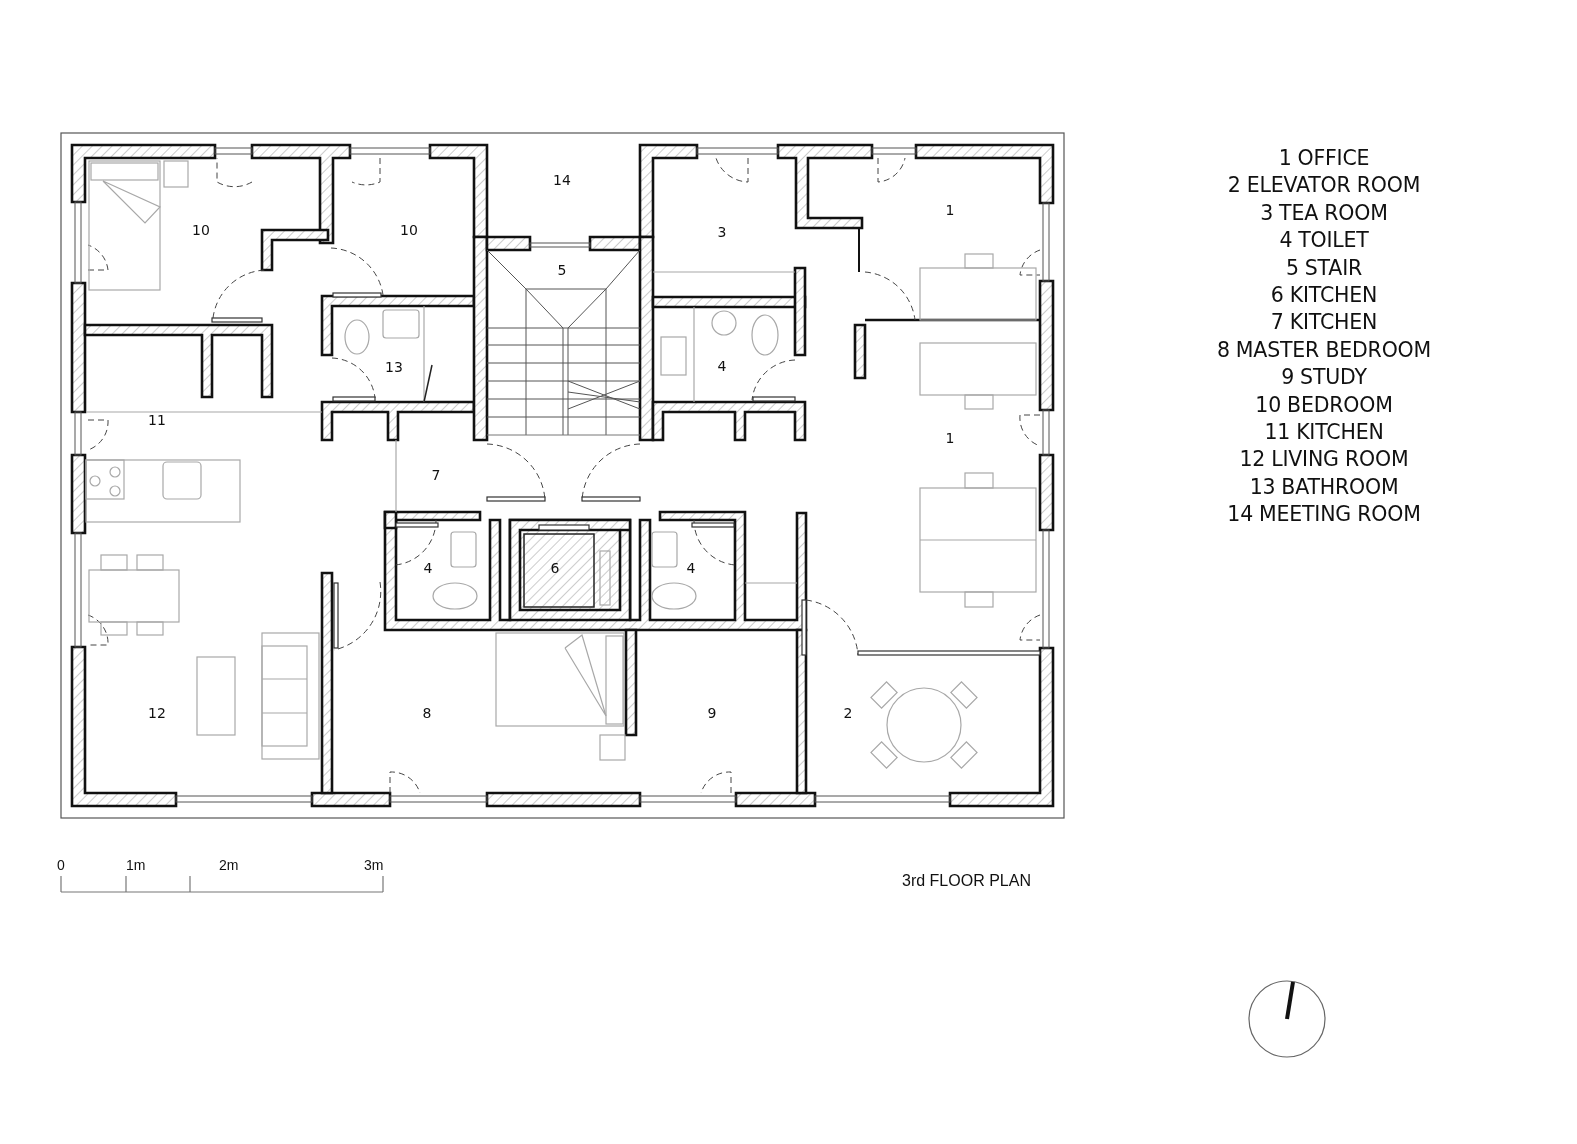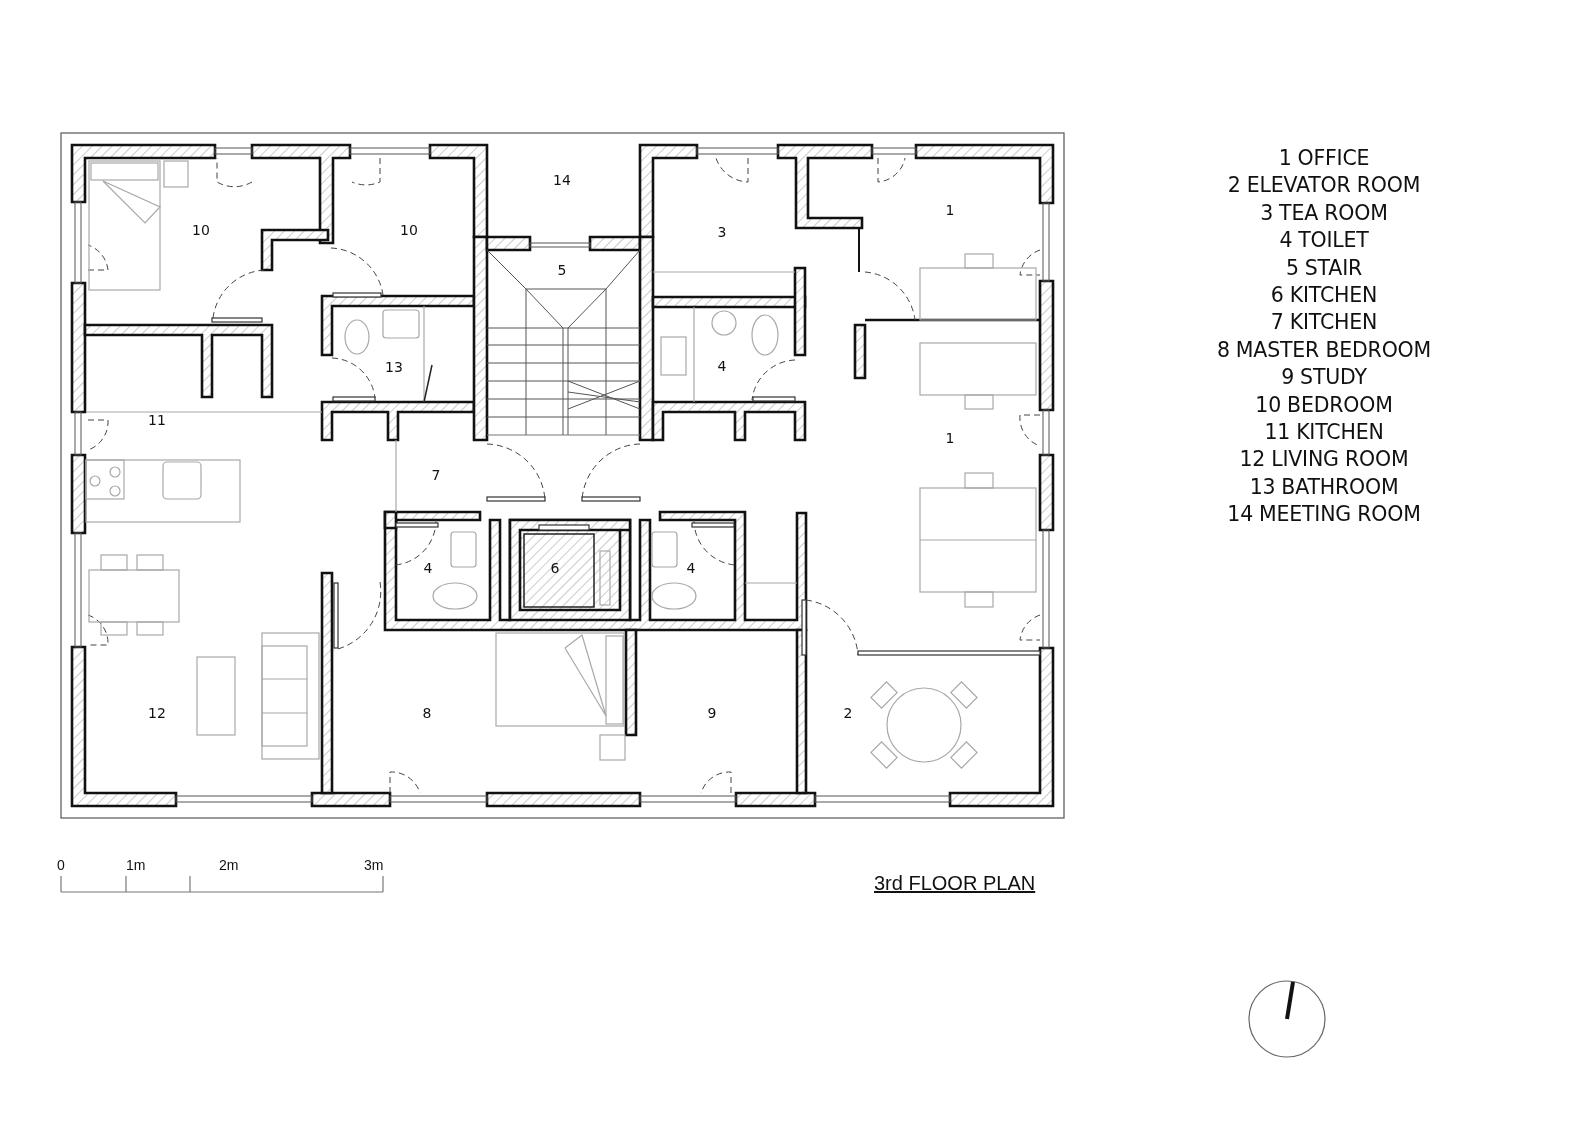--- a/index.html
+++ b/index.html
@@ -1,21 +1,21 @@
 <!DOCTYPE html>
 <html><head>
 <meta charset="utf-8">
 <style>
   html, body { margin: 0; padding: 0; background: #ffffff; }
   body { width: 1577px; height: 1144px; position: relative; overflow: hidden; font-family: "DejaVu Sans", sans-serif; }
   #plan-svg { position: absolute; left: 0; top: 0; }
   .legend { position: absolute; left: 1217px; top: 145px; font-family: "DejaVu Sans", sans-serif; font-size: 20.5px; color: #111; line-height: 27.4px; letter-spacing: -0.2px; }
   .legend-item { white-space: nowrap; text-align: center; }
   .legend-item .num { margin-right: 6px; }
-  .plan-title { position: absolute; left: 874px; top: 872px; font-family: "Liberation Sans", sans-serif; font-size: 20px; color: #111; text-decoration: underline; }
+  .plan-title { position: absolute; left: 902px; top: 872px; font-family: "Liberation Sans", sans-serif; font-size: 16px; color: #111; }
   .scale-label { position: absolute; top: 857px; font-family: "Liberation Sans", sans-serif; font-size: 14px; color: #111; }
   .room-label { font-family: "DejaVu Sans", sans-serif; font-size: 14px; fill: #111; text-anchor: middle; dominant-baseline: middle; }
   .wall { fill: url(#hatch); stroke: #111; stroke-width: 2.6; }
   .wall-line { stroke: #111; stroke-width: 2.6; fill: none; }
   .furn { fill: none; stroke: #a8a8a8; stroke-width: 1.2; }
   .door { fill: none; stroke: #444; stroke-width: 1; stroke-dasharray: 6 4; }
   .leaf { fill: #fff; stroke: #333; stroke-width: 1.2; }
   .thin { fill: none; stroke: #555; stroke-width: 1; }
   .stair { fill: none; stroke: #555; stroke-width: 1; }
 </style>

